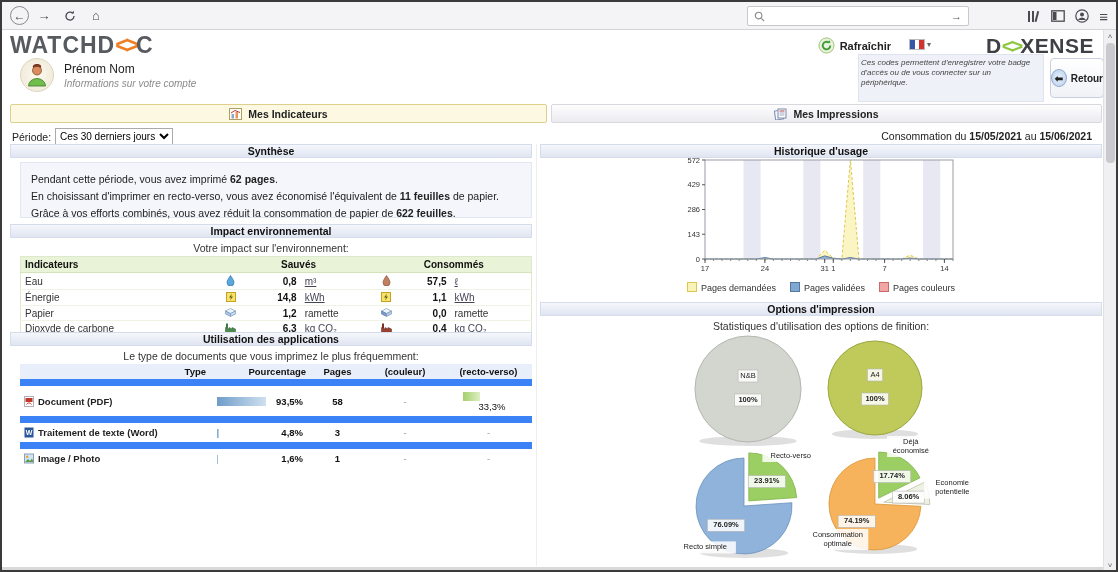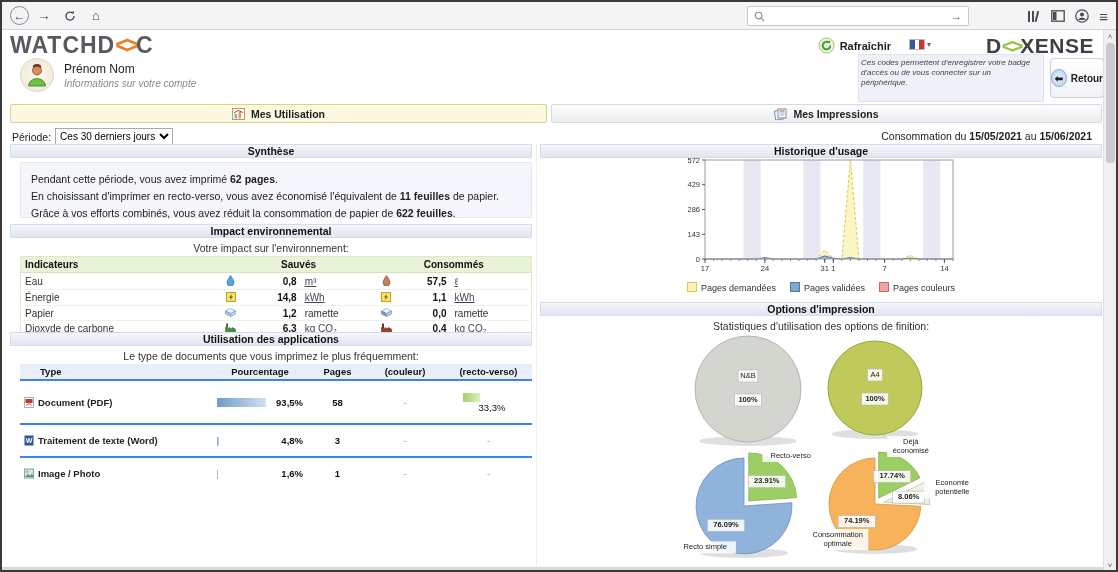--- a/index.html
+++ b/index.html
@@ -50,21 +50,21 @@
   table { border-collapse:collapse; }
   #impact-table { position:absolute; left:18px; top:226px; width:512px; font-size:10px; color:#333; border:1px solid #dde8cc; }
   #impact-table th { background:#e9f3d8; border-bottom:1px solid #d4e3bc; font-size:10px; color:#111; padding:2px 4px;margin-left:16px; }
   #impact-table td { padding:1.5px 4px; border-top:1px solid #eef3e4; }
   #impact-table .num { font-weight:bold; text-align:right; color:#111; }
   .unit-link { text-decoration:underline; color:#445; cursor:pointer; }
   .icell { width:16px; text-align:center; }
   
   #apps-table { position:absolute; left:18px; top:334px; width:512px; font-size:9.5px; color:#333; }
   #apps-table th { background:#e9effa; font-size:9.5px; color:#111; padding:2px 4px; border-bottom:1px solid #dbe3f2; }
-  #apps-table td { padding:10px 4px; border-top:2px solid #3b82f6; }
+  #apps-table td { padding:4px 4px; border-top:7px solid #3b82f6; }
   #apps-table .tname { font-weight:bold; color:#222; display:flex; align-items:center; gap:4px; }
   .bar-track { display:inline-block; width:52px; height:9px; position:relative; vertical-align:middle; }
   .bar-fill { position:absolute; left:0; top:0; height:100%; background:linear-gradient(90deg,#6f9cc9,#cfe0f0); }
   .bar-fill.green { background:linear-gradient(90deg,#a5d06a,#ddeec4); }
   .pctv { font-weight:bold; color:#111; display:inline-block; width:34px; text-align:right; }
   .dash { text-align:center; color:#999; }
   
   #col-divider { position:absolute; left:534px; top:114px; height:422px; border-left:1px solid #eee; }
   .chart-wrap { position:absolute; }
   .chart-wrap svg { overflow:visible; }
@@ -171,21 +171,21 @@
       <span>Retour</span>
     </div>
 
     <div class="tab" id="tab-stats">
       <svg width="13" height="12" viewBox="0 0 13 12">
           <rect x="0.5" y="0.5" width="12" height="11" fill="#fff" stroke="#b0a060"></rect>
           <rect x="2.5" y="6" width="2.5" height="4.5" fill="#8ea7c8"></rect>
           <rect x="6.5" y="4" width="2.5" height="6.5" fill="#e8965a"></rect>
           <polyline points="2,5 6,2.5 11,4.5" fill="none" stroke="#c0392b" stroke-width="1"></polyline>
         </svg>
-      <span>Mes Utilisation</span>
+      <span>Mes Indicateurs</span>
     </div>
     <div class="tab" id="tab-impr">
       <svg width="13" height="12" viewBox="0 0 13 12">
           <rect x="1" y="2.5" width="8" height="9" fill="#f5f8ff" stroke="#7a8aa8" transform="rotate(-8 5 7)"></rect>
           <rect x="4" y="1" width="8" height="9" fill="#fff" stroke="#7a8aa8"></rect>
           <line x1="5.5" y1="3" x2="10.5" y2="3" stroke="#b04040"></line>
           <line x1="5.5" y1="5" x2="10.5" y2="5" stroke="#9aa8c0"></line>
           <line x1="5.5" y1="7" x2="10.5" y2="7" stroke="#9aa8c0"></line>
         </svg>
       <span>Mes Impressions</span>
@@ -279,22 +279,22 @@
       </tr>
     </tbody>
       </table>
 
     <div class="sec-hdr" style="left:8px;top:302px;width:522px;">Utilisation des applications</div>
     <div class="sub-line" style="left:8px;top:320px;width:522px;">Le type de documents que vous imprimez le plus fréquemment:</div>
 
     <table id="apps-table">
       <tbody>
           <tr>
-        <th style="text-align:left;width:190px;padding-left:20px;">Type</th>
-        <th style="width:100px;">Pourcentage</th>
+        <th style="text-align:right;width:190px;padding-left:12px;">Type</th>
+        <th style="width:100px;text-align:right;">Pourcentage</th>
         <th style="width:55px;">Pages</th>
         <th style="width:80px;">(couleur)</th>
         <th>(recto-verso)</th>
       </tr>
       <tr>
         <td>
               <span class="tname">
                 <svg width="10" height="11" viewBox="0 0 10 11">
                   <rect x="0.5" y="0.5" width="9" height="10" fill="#fff" stroke="#b0b0b0"></rect>
                   <rect x="1.5" y="2" width="7" height="4" fill="#c0392b"></rect>

